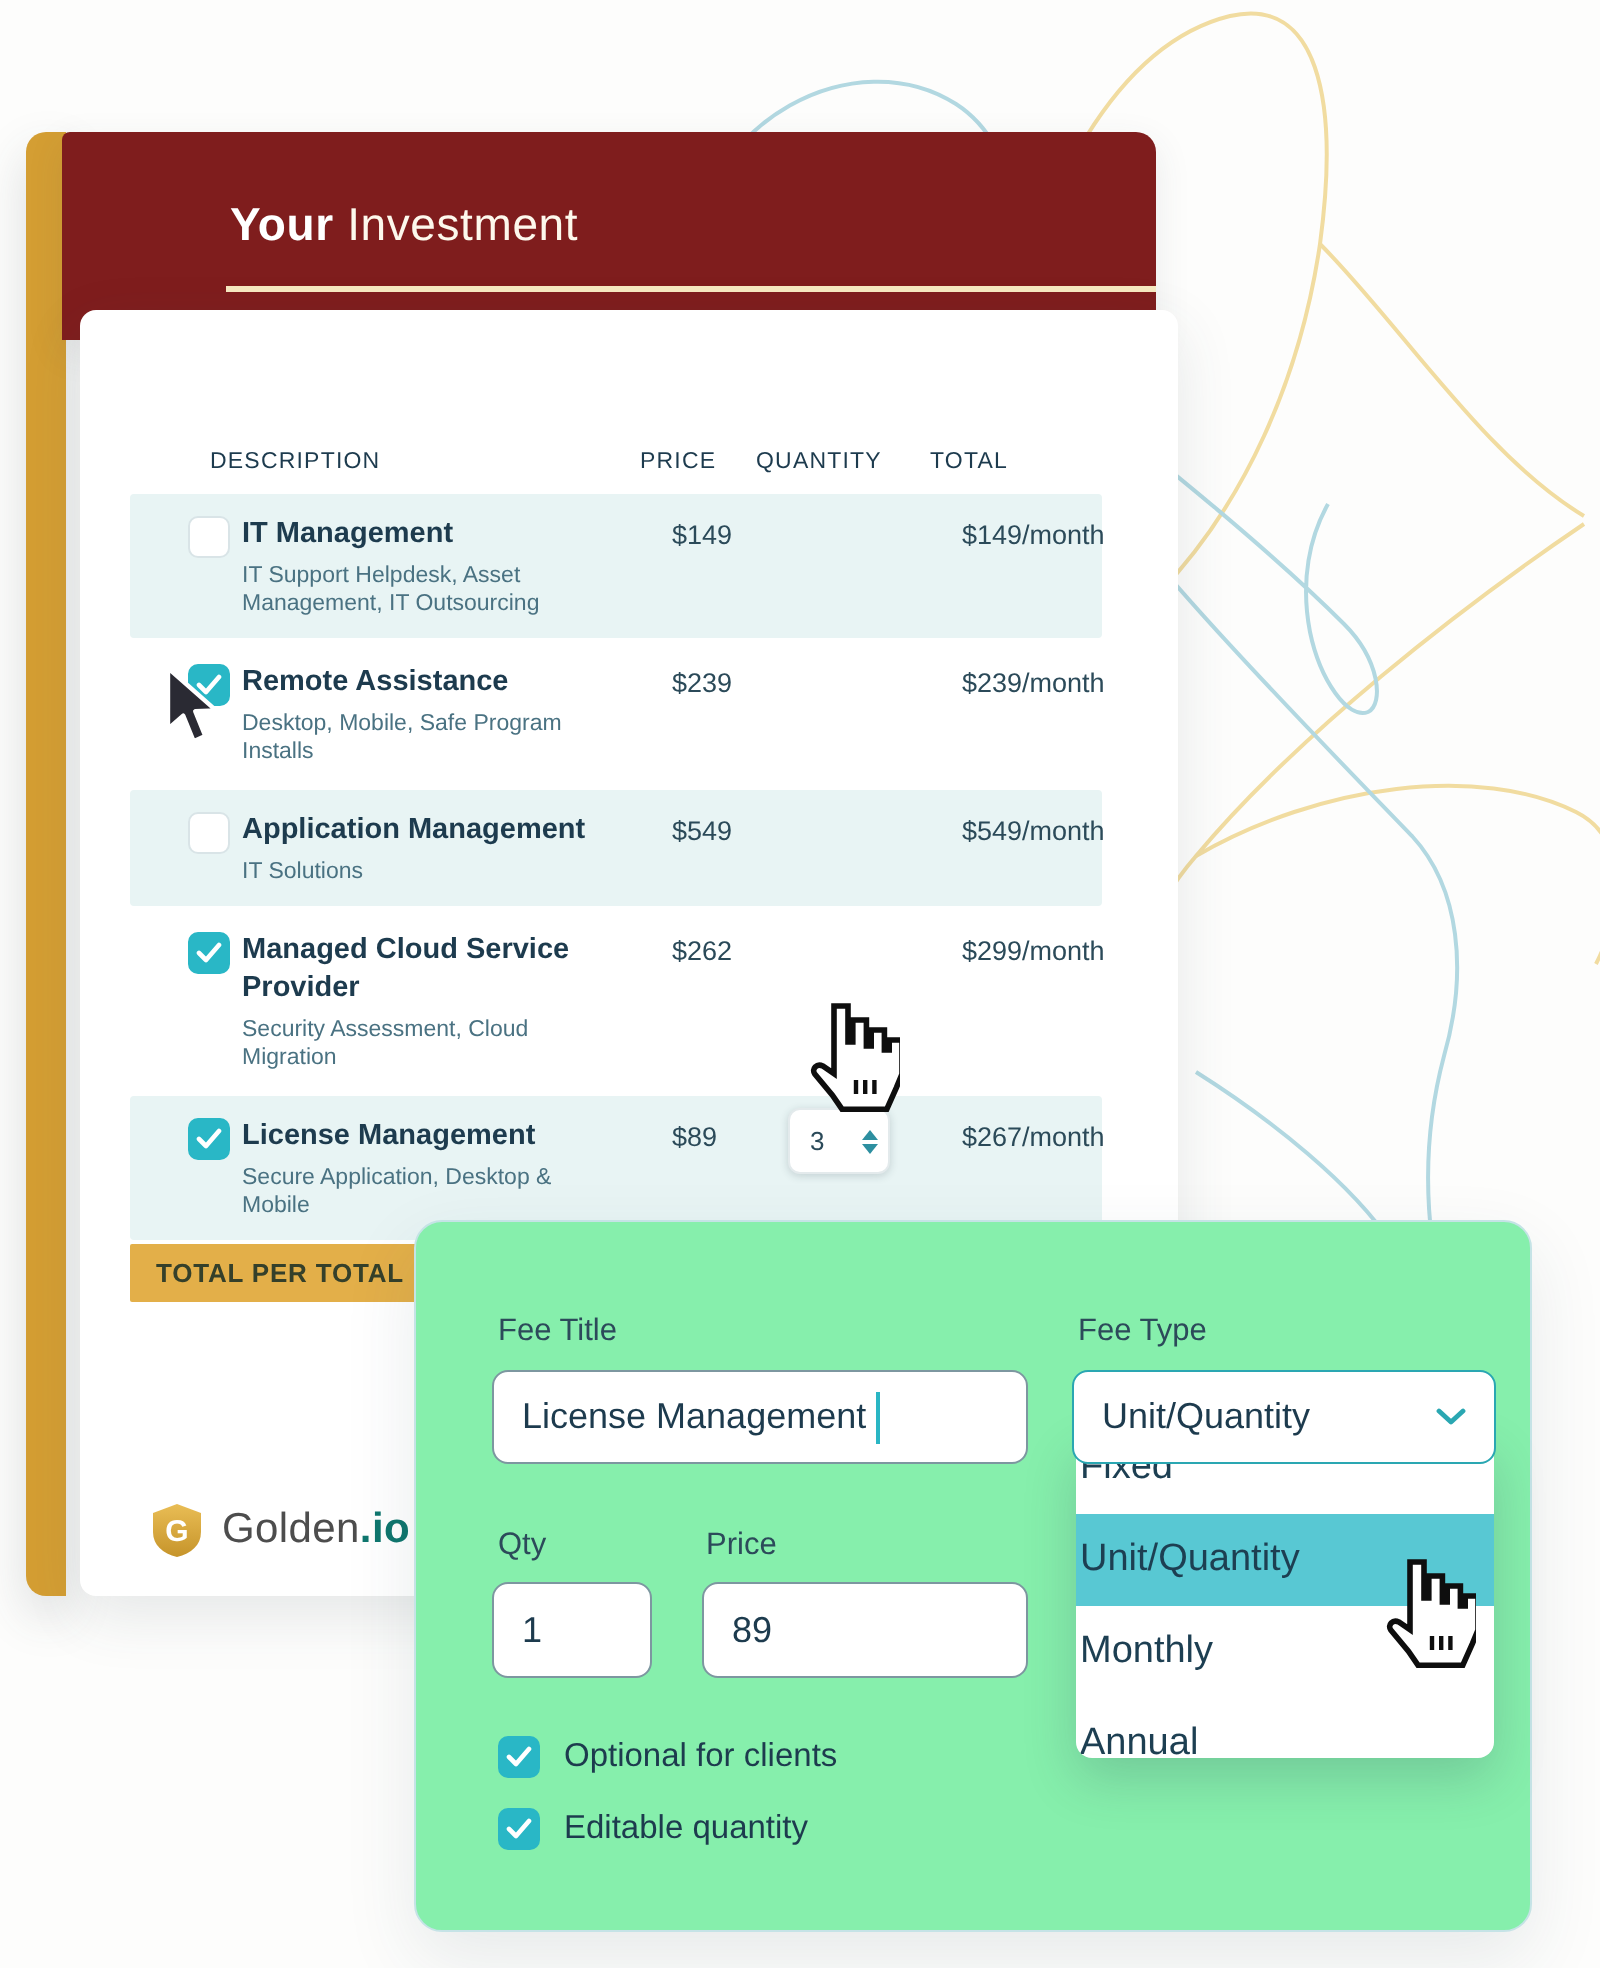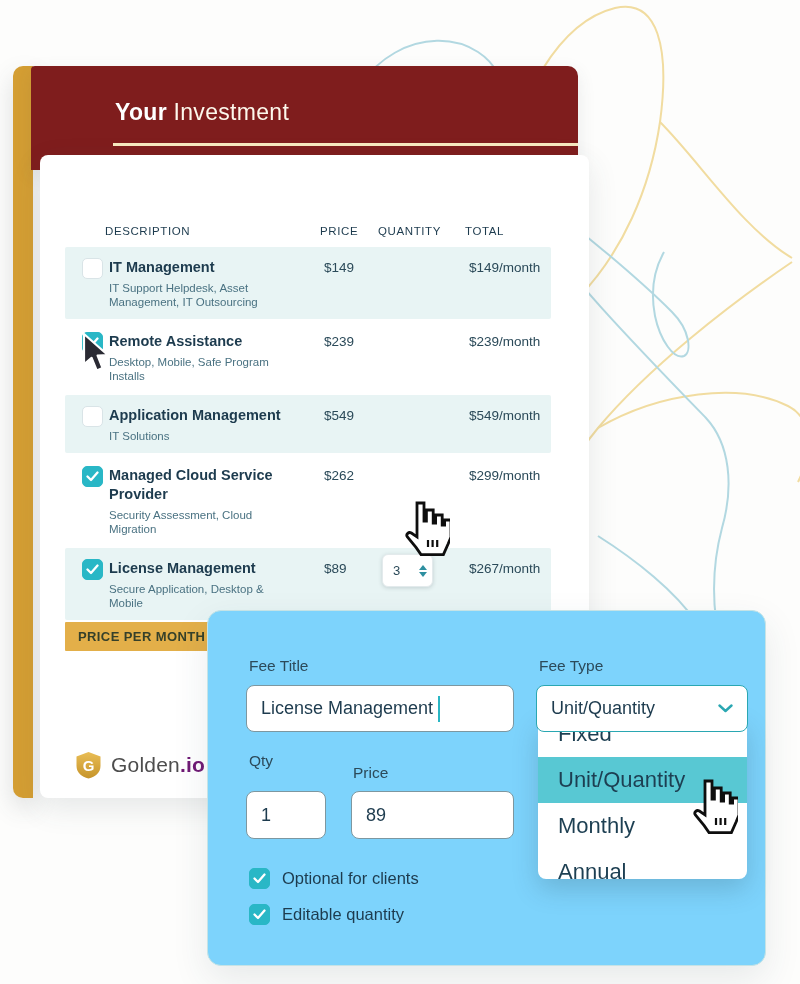--- a/index.html
+++ b/index.html
@@ -17,21 +17,21 @@
   .doc-title { position:absolute; left:84px; top:33px; font-size:23px; color:#fdf8ec; letter-spacing:.3px; }
   .doc-title b { font-weight:700; color:#ffffff; }
   .doc-title-underline { position:absolute; left:82px; right:0; top:77px; height:3px; background:#f7e9c1; }
   .doc-page { position:absolute; left:27px; top:89px; width:549px; height:643px; background:#ffffff;
               border-radius:8px; box-shadow:0 10px 30px rgba(60,70,80,.12); }
 
   
   .tbl { position:absolute; left:25px; top:70px; width:486px; }
   .tbl-head { display:grid; grid-template-columns:40px 215px 58px 87px 86px; margin-bottom:10px; }
   .tbl-head span { font-size:11.5px; font-weight:400; color:#1d3b4e; letter-spacing:.6px; }
-  .row { display:grid; grid-template-columns:40px 215px 58px 87px 86px; padding:11px 0 10px 4px;
+  .row { display:grid; grid-template-columns:40px 215px 58px 87px 86px; padding:11px 0 10px 16px;
          margin-bottom:2px; border-radius:2px; }
   .row.mint { background:#e8f4f4; }
   .row .cbc { padding-left:13px; }
   .cb { display:inline-flex; width:21px; height:21px; border-radius:5px; border:1.5px solid #d9e4e7;
         background:#ffffff; align-items:center; justify-content:center; }
   .cb.checked { background:#29b7c6; border-color:#29b7c6; }
   .cb svg { display:block; }
   .row-title { font-size:14.5px; font-weight:700; color:#1d3b4e; line-height:19px; }
   .row-sub { font-size:11.5px; color:#4a7282; line-height:14px; margin-top:4px; max-width:175px; }
   .cell-num { font-size:13.5px; color:#2b4a59; padding-top:2px; }
@@ -44,35 +44,35 @@
   .spin .up { border-bottom:5px solid #2d8fa0; }
   .spin .dn { border-top:5px solid #2d8fa0; }
 
   .total-bar { display:flex; justify-content:space-between; align-items:center; margin-top:2px;
                height:29px; background:#e3af49; padding:0 13px; border-radius:1px; }
   .total-bar span { font-size:13px; font-weight:700; color:#35402a; letter-spacing:.4px; }
 
   
   .logo { position:absolute; left:35px; top:596px; display:flex; align-items:center; gap:9px; }
   .logo-text { font-size:21px; color:#4d4d4d; letter-spacing:.2px; }
-  .logo-text b { color:#701a75; font-weight:700; }
-
-  
-  .modal { position:absolute; left:207px; top:610px; width:559px; height:356px; background:#7dd3fc;
+  .logo-text b { color:#0f766e; font-weight:700; }
+
+  
+  .modal { position:absolute; left:207px; top:610px; width:559px; height:356px; background:#86efac;
            border:1.5px solid #c5e3e6; border-radius:14px; box-shadow:0 14px 36px rgba(40,70,80,.10); z-index:4; }
   .fld-label { position:absolute; font-size:15.5px; color:#2c4a5a; }
   .inp { position:absolute; background:#fff; border:1.5px solid #7d97a0; border-radius:8px;
          display:flex; align-items:center; padding:0 14px; font-size:18px; color:#1d3b4e; }
   .caret { display:inline-block; width:2px; height:26px; background:#2ab6c4; margin-left:5px; }
   .select { position:absolute; left:328px; top:74px; width:212px; height:47px; background:#fff;
             border:1.5px solid #2aa7b2; border-radius:8px; display:flex; align-items:center;
             justify-content:space-between; padding:0 14px; font-size:18px; color:#1d3b4e; z-index:3; }
   .dropdown { position:absolute; left:330px; top:108px; width:209px; height:160px; background:#fff;
               border-radius:8px; box-shadow:0 10px 26px rgba(40,70,80,.22); overflow:hidden; z-index:2; }
-  .option { padding:11px 20px; font-size:22px; color:#1d3f52; line-height:24px; }
+  .option { padding:11px 2px; font-size:19px; color:#1d3f52; line-height:24px; }
   .option.first { margin-top:-8px; }
   .option.selected { background:#58c8d3; }
 
   .chk-row { position:absolute; left:41px; display:flex; align-items:center; gap:12px; }
   .chk-row .cb { width:21px; height:21px; }
   .chk-label { font-size:16.5px; color:#1d3b4e; }
 
   
   .cursor { position:absolute; z-index:9; }
 </style>
@@ -181,21 +181,21 @@
             <span class="spin">
                 <i class="up"></i>
                 <i class="dn"></i>
               </span>
           </div>
         </div>
         <div class="cell-num">$267/month</div>
       </div>
 
       <div class="total-bar">
-        <span>PRICE PER MONTH</span>
+        <span>TOTAL PER TOTAL</span>
         <span>$805/MONTH</span>
       </div>
     </div>
 
     <div class="logo">
       <svg width="27" height="28" viewBox="0 0 27 28">
         <defs>
             <linearGradient id="gld" x1="0" y1="0" x2="0" y2="1">
           <stop offset="0" stop-color="#e9bd55"></stop>
               <stop offset="1" stop-color="#c6942a"></stop>
@@ -224,21 +224,21 @@
       </svg>
   </div>
 
   <div class="dropdown">
     <div class="option first">Fixed</div>
     <div class="option selected">Unit/Quantity</div>
     <div class="option">Monthly</div>
     <div class="option">Annual</div>
   </div>
 
-  <span class="fld-label" style="left:41px; top:141px;">Qty</span>
+  <span class="fld-label" style="left:41px; top:153px;">Qty</span>
   <div class="inp" style="left:38px; top:180px; width:80px; height:48px;">
     <span>1</span>
   </div>
 
   <span class="fld-label" style="left:145px; top:153px;">Price</span>
   <div class="inp" style="left:143px; top:180px; width:163px; height:48px;">
     <span>89</span>
   </div>
 
   <div class="chk-row" style="top:257px;">

